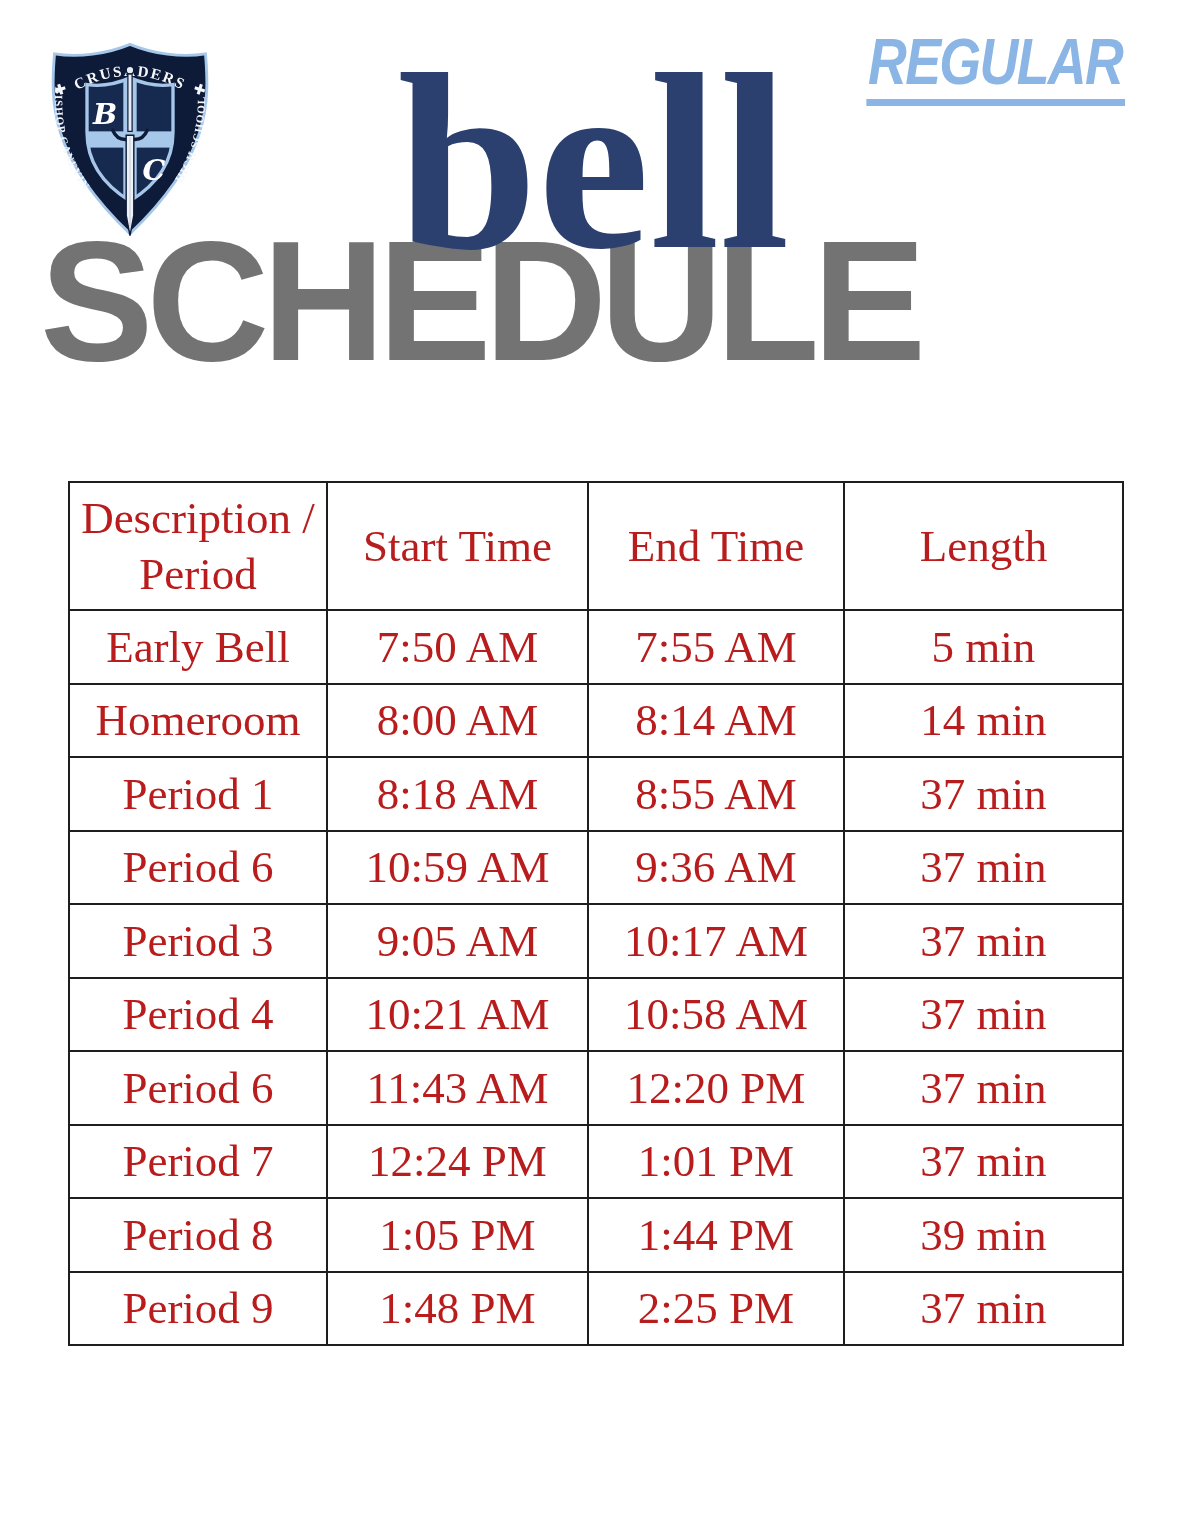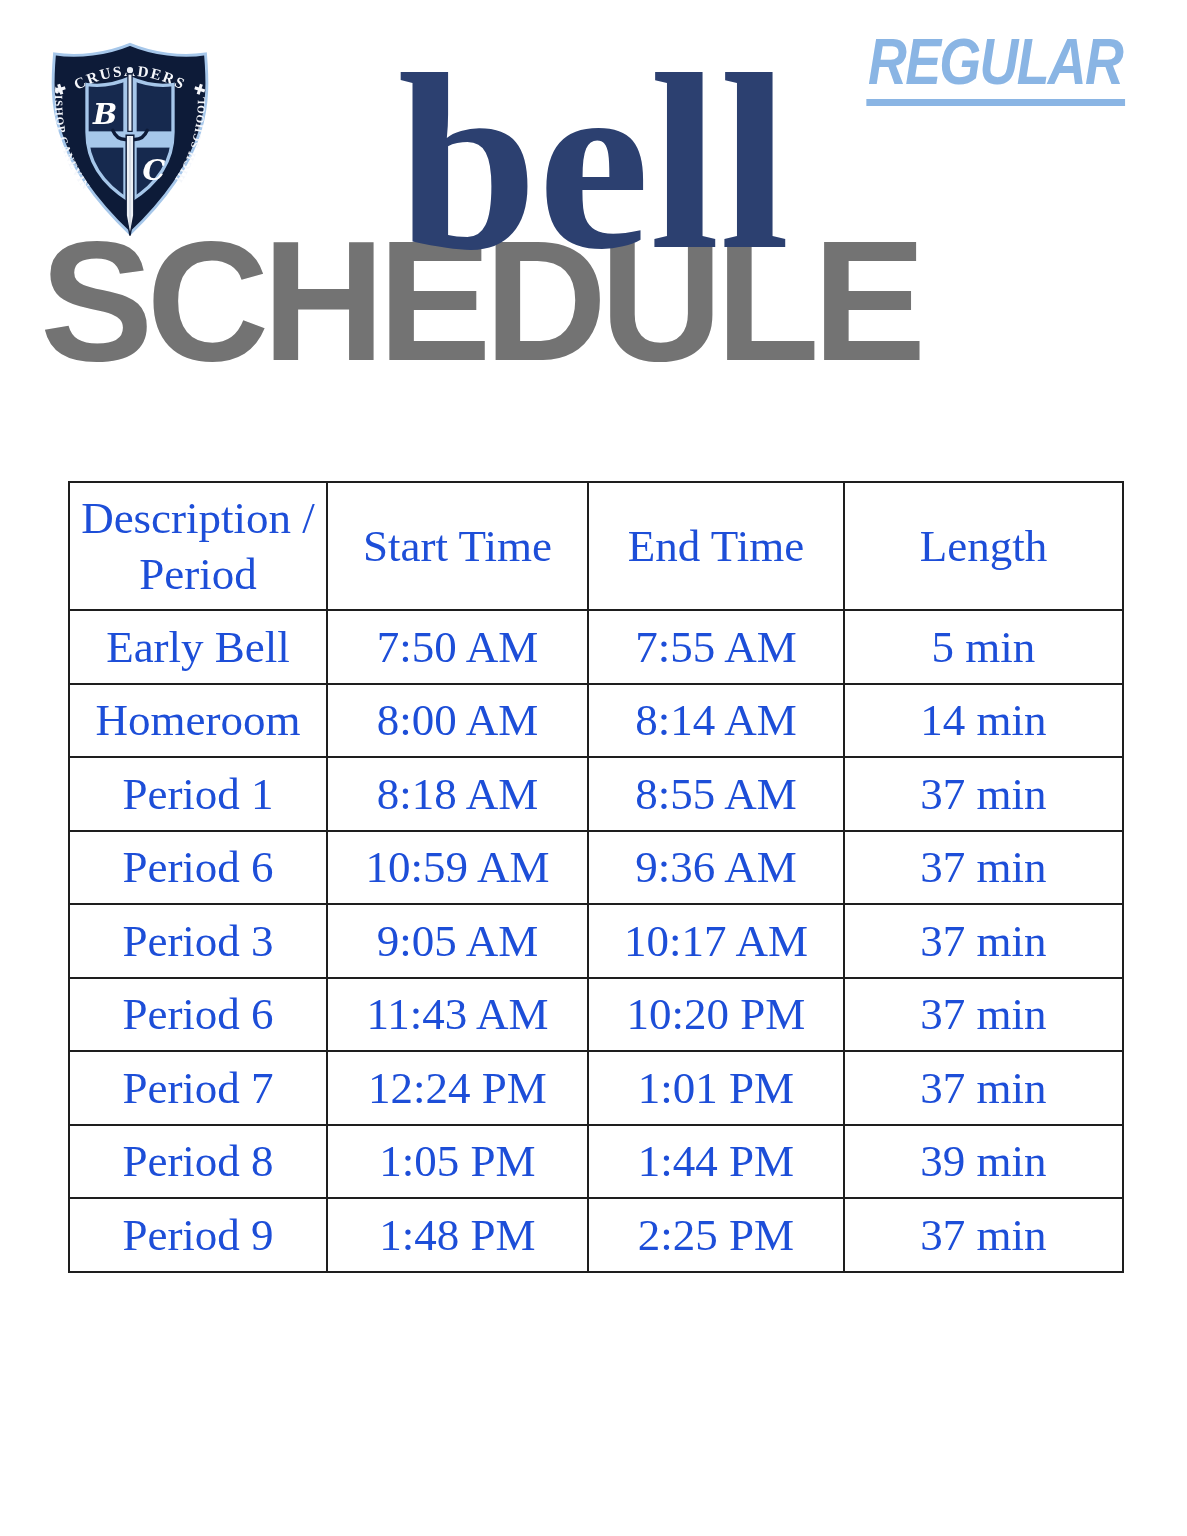--- a/index.html
+++ b/index.html
@@ -66,21 +66,21 @@
     padding-left: 40px;
   }
   
   table.schedule {
     position: absolute;
     left: 68px; top: 481px;
     width: 1054px;
     border-collapse: collapse;
     table-layout: fixed;
     font-family: "Liberation Serif", serif;
-    color: #1d4ed8;
+    color: #b91c1c;
   }
   table.schedule th, table.schedule td {
     border: 2px solid #1e1e1e;
     text-align: center;
     vertical-align: middle;
     font-weight: 400;
     font-size: 45px;
     line-height: 1.25;
     padding: 0 6px;
     overflow: hidden;
@@ -186,23 +186,29 @@
         <td>9:36 AM</td>
         <td>37 min</td>
       </tr>
       <tr class="data-row">
         <td>Period 3</td>
         <td>9:05 AM</td>
         <td>10:17 AM</td>
         <td>37 min</td>
       </tr>
       <tr class="data-row">
+        <td>Period 4</td>
+        <td>10:21 AM</td>
+        <td>10:58 AM</td>
+        <td>37 min</td>
+      </tr>
+      <tr class="data-row">
         <td>Period 6</td>
         <td>11:43 AM</td>
-        <td>10:20 PM</td>
+        <td>12:20 PM</td>
         <td>37 min</td>
       </tr>
       <tr class="data-row">
         <td>Period 7</td>
         <td>12:24 PM</td>
         <td>1:01 PM</td>
         <td>37 min</td>
       </tr>
       <tr class="data-row">
         <td>Period 8</td>

